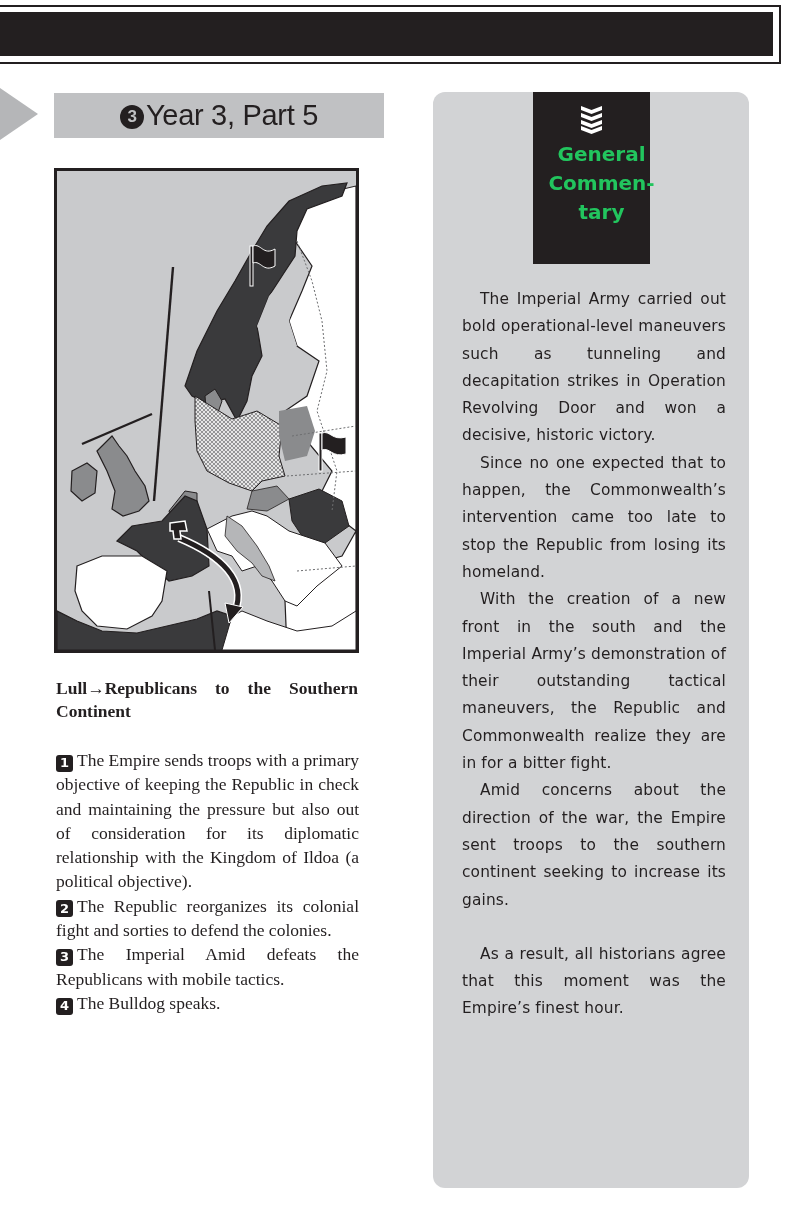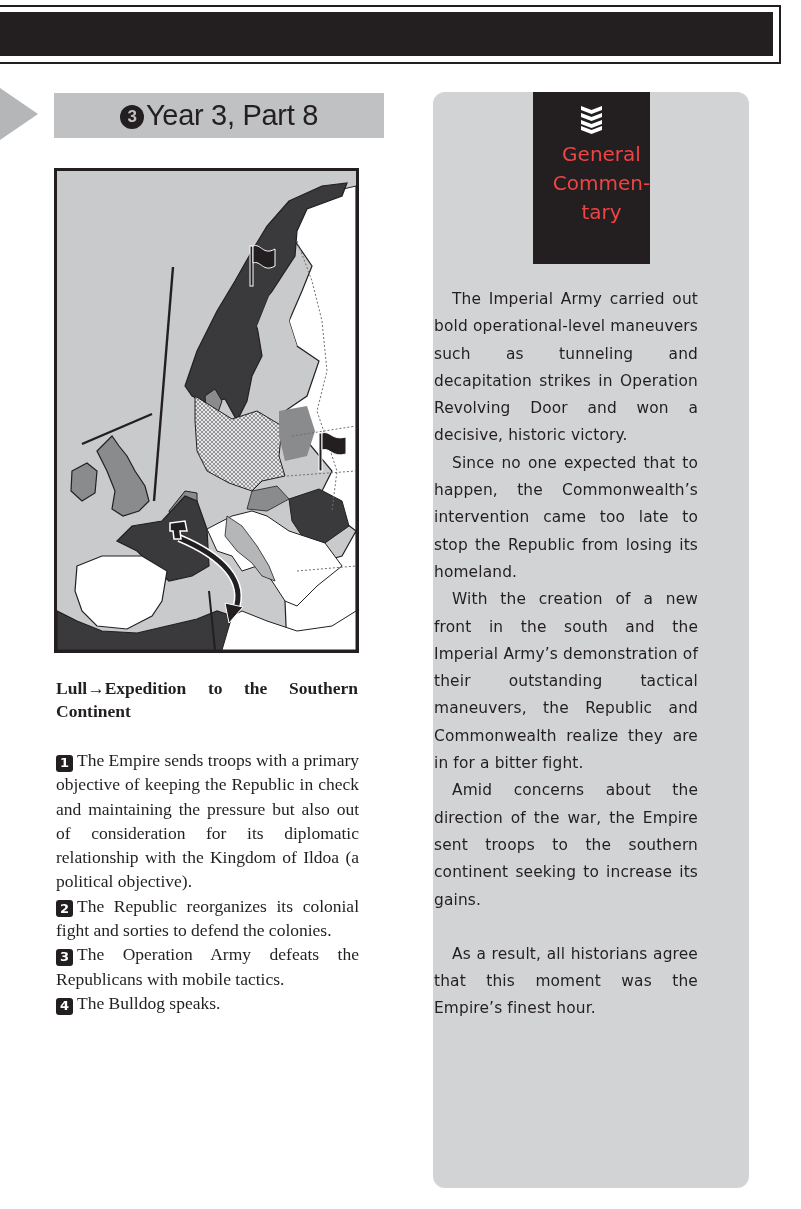--- a/index.html
+++ b/index.html
@@ -36,38 +36,38 @@
   .badge { display: inline-flex; width: 17px; height: 17px; background: #231f20; color: #fff;
     font-family: "DejaVu Sans", sans-serif; font-weight: bold; font-size: 13px; border-radius: 3px;
     align-items: center; justify-content: center; margin-right: 4px; position: relative; top: 1px; }
 
   .commentary { position: absolute; left: 433px; top: 92px; width: 316px; height: 1096px;
     background: #d2d3d5; border-radius: 12px; }
   .commentary-tag { position: absolute; left: 533px; top: 92px; width: 117px; height: 172px; background: #231f20;
     color: #ffffff; text-align: center; }
   .chevrons { position: absolute; left: 46px; top: 12px; width: 25px; height: 30px; }
   .commentary-tag .tag-text { position: absolute; left: 0; top: 48px; width: 137px;
-    font-family: "DejaVu Sans", sans-serif; font-weight: normal; font-size: 20px; line-height: 29px; color: #ef4444; }
+    font-family: "DejaVu Sans", sans-serif; font-weight: bold; font-size: 20px; line-height: 29px; color: #22c55e; }
 
-  .commentary-body { position: absolute; left: 434px; top: 286px; width: 264px;
+  .commentary-body { position: absolute; left: 462px; top: 286px; width: 264px;
     font-family: "DejaVu Sans", sans-serif; font-size: 15.4px; line-height: 27.3px; color: #231f20;
     text-align: justify; letter-spacing: 0.15px; }
   .commentary-body p { text-indent: 18px; margin: 0; }
   .commentary-body p.gap { margin-top: 27px; }
 </style>
 </head>
 <body>
 
 <div class="header-frame"></div>
 <div class="header-bar"></div>
 
 <div class="section-arrow"></div>
 <div class="section-title">
   <span class="num">3</span>
-  <span>Year 3, Part 8</span>
+  <span>Year 3, Part 5</span>
 </div>
 
 <div class="map">
   <svg viewBox="0 0 299 479" xmlns="http://www.w3.org/2000/svg">
     <defs>
       <pattern id="dots" width="4" height="4" patternUnits="userSpaceOnUse">
         <rect width="4" height="4" fill="#e6e6e6"></rect>
         <circle cx="1" cy="1" r="0.9" fill="#6d6e70"></circle>
         <circle cx="3" cy="3" r="0.9" fill="#6d6e70"></circle>
       </pattern>
@@ -127,26 +127,26 @@
       <path d="M196,75 C204,72 206,85 218,78 L218,95 C206,102 204,89 196,92 Z" fill="#231f20" stroke="#ffffff" stroke-width="1"></path>
     </g>
 
     <g>
       <rect x="262" y="262" width="3" height="38" fill="#231f20" stroke="#ffffff" stroke-width="1"></rect>
       <path d="M265,262 C273,259 275,270 289,266 L289,283 C275,287 273,276 265,279 Z" fill="#231f20" stroke="#ffffff" stroke-width="1"></path>
     </g>
   </svg>
 </div>
 
-<div class="event-heading">Lull→Expedition to the Southern Continent</div>
+<div class="event-heading">Lull→Republicans to the Southern Continent</div>
 
 <div class="events">
   <p><span class="badge">1</span><span>The Empire sends troops with a primary objective of keeping the Republic in check and maintaining the pressure but also out of consideration for its diplomatic relationship with the Kingdom of Ildoa (a political objective).</span></p>
   <p><span class="badge">2</span><span>The Republic reorganizes its colonial fight and sorties to defend the colonies.</span></p>
-  <p><span class="badge">3</span><span>The Operation Army defeats the Republicans with mobile tactics.</span></p>
+  <p><span class="badge">3</span><span>The Imperial Amid defeats the Republicans with mobile tactics.</span></p>
   <p><span class="badge">4</span><span>The Bulldog speaks.</span></p>
 </div>
 
 <div class="commentary"></div>
 <div class="commentary-tag">
   <svg class="chevrons" viewBox="0 0 25 30">
     <path d="M2,2 L12.5,6 L23,2 L23,6 L12.5,10 L2,6 Z" fill="#fff"></path>
     <path d="M2,9 L12.5,13 L23,9 L23,13 L12.5,17 L2,13 Z" fill="#fff"></path>
     <path d="M2,16 L12.5,20 L23,16 L23,20 L12.5,24 L2,20 Z" fill="#fff"></path>
     <path d="M2,22 L12.5,26 L23,22 L23,26 L12.5,30 L2,26 Z" fill="#fff"></path>

